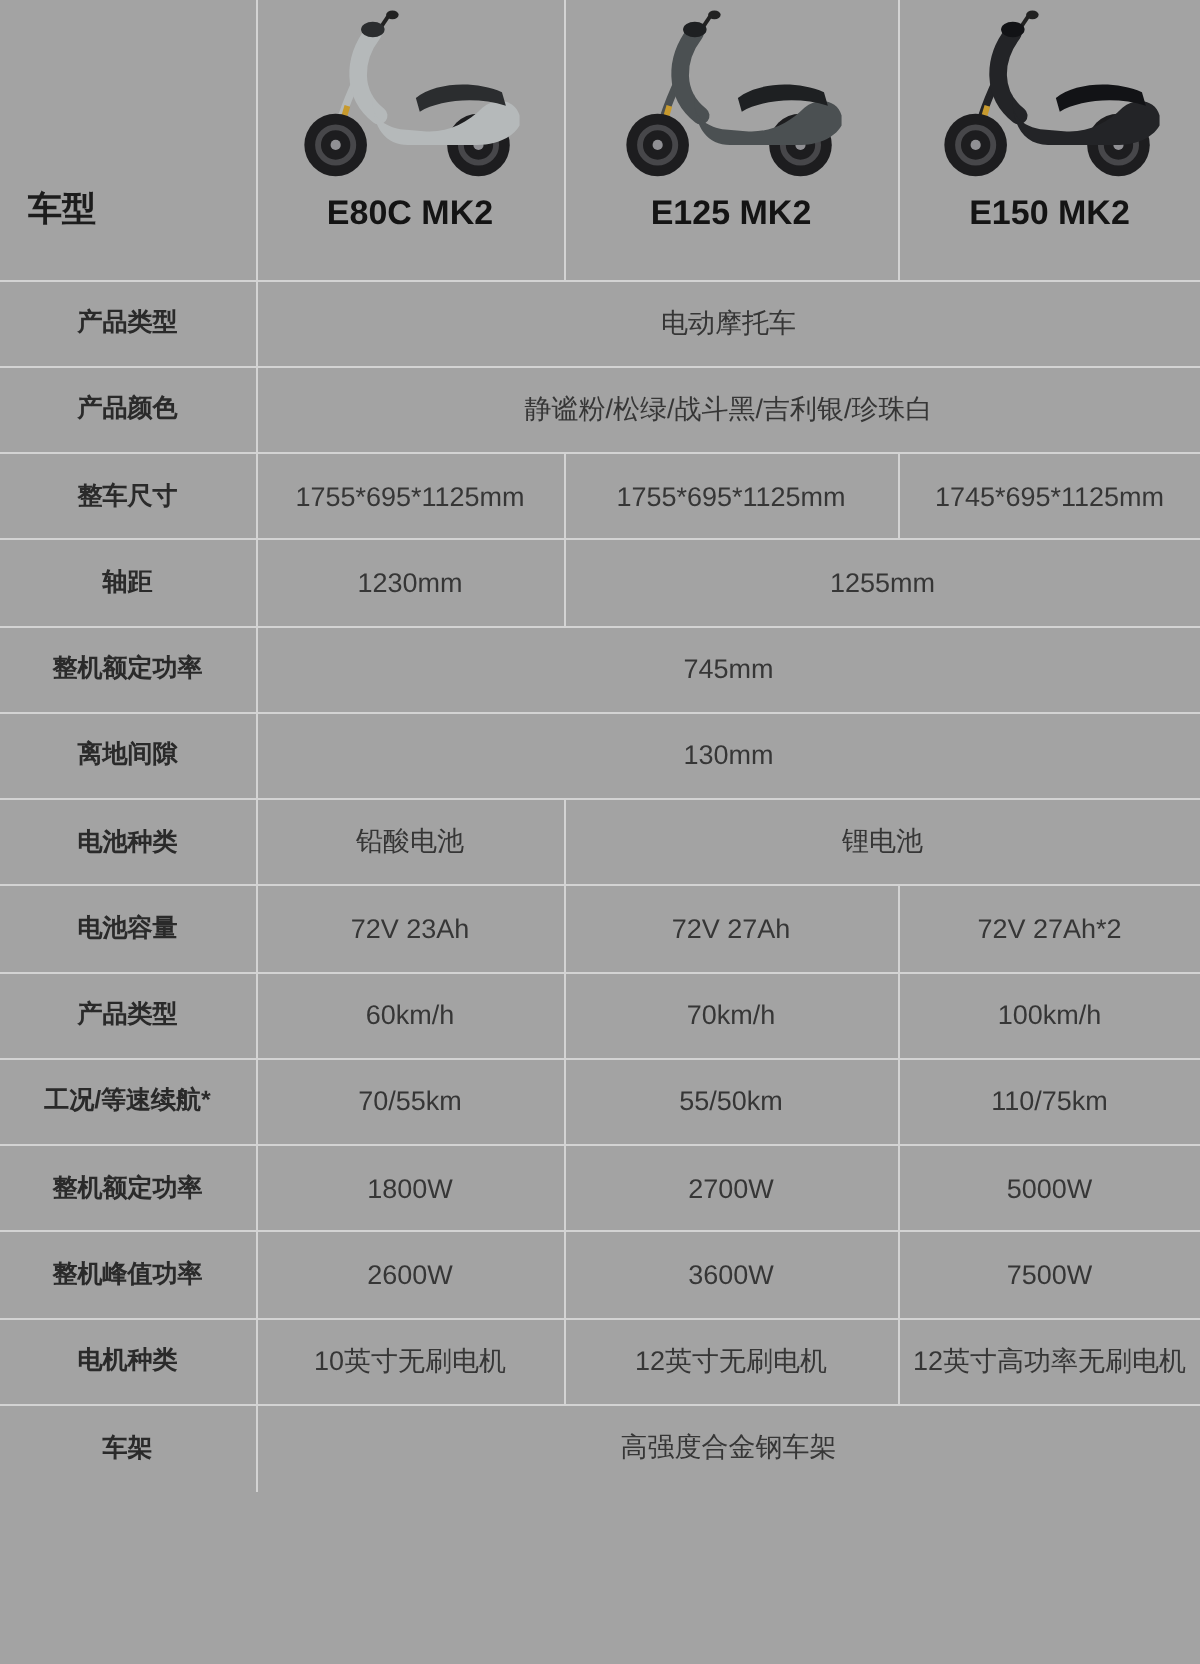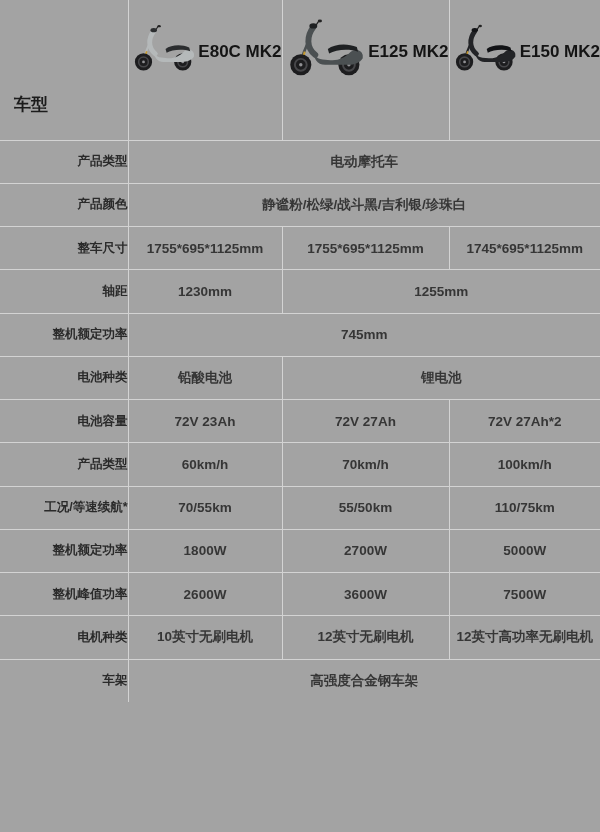--- a/index.html
+++ b/index.html
@@ -37,51 +37,51 @@
     font-size: 17px;
     font-weight: 700;
     color: #1c1c1c;
   }
   th.model {
     vertical-align: top;
     text-align: center;
   }
   .model-inner {
     display: flex;
-    flex-direction: row;
+    flex-direction: column;
     align-items: center;
     padding-top: 4px;
   }
   .scooter {
     width: 128px;
     height: 90px;
     display: block;
   }
   .model-name {
     font-size: 17px;
     font-weight: 700;
     color: #141414;
     line-height: 1;
     margin-top: 4px;
     white-space: nowrap;
   }
   
   tr.r { height: 43.25px; }
   th.lbl {
-    text-align: right;
+    text-align: center;
     font-size: 12.5px;
     font-weight: 700;
     color: #2a2a2a;
     padding-left: 14px;
     white-space: nowrap;
   }
   td.val {
     text-align: center;
     font-size: 13.5px;
-    font-weight: 700;
+    font-weight: 400;
     color: #363636;
     white-space: nowrap;
   }
 </style>
 </head>
 <body>
 
 <div class="page">
   <table class="spec">
     <colgroup>
@@ -185,20 +185,24 @@
       <th class="lbl">轴距</th>
       <td class="val">1230mm</td>
       <td class="val" colspan="2">1255mm</td>
     </tr>
 
     <tr class="r">
       <th class="lbl">整机额定功率</th>
       <td class="val" colspan="3">745mm</td>
     </tr>
 
+    <tr class="r">
+      <th class="lbl">离地间隙</th>
+      <td class="val" colspan="3">130mm</td>
+    </tr>
 
     <tr class="r">
       <th class="lbl">电池种类</th>
       <td class="val">铅酸电池</td>
       <td class="val" colspan="2">锂电池</td>
     </tr>
 
     <tr class="r">
       <th class="lbl">电池容量</th>
       <td class="val">72V 23Ah</td>

